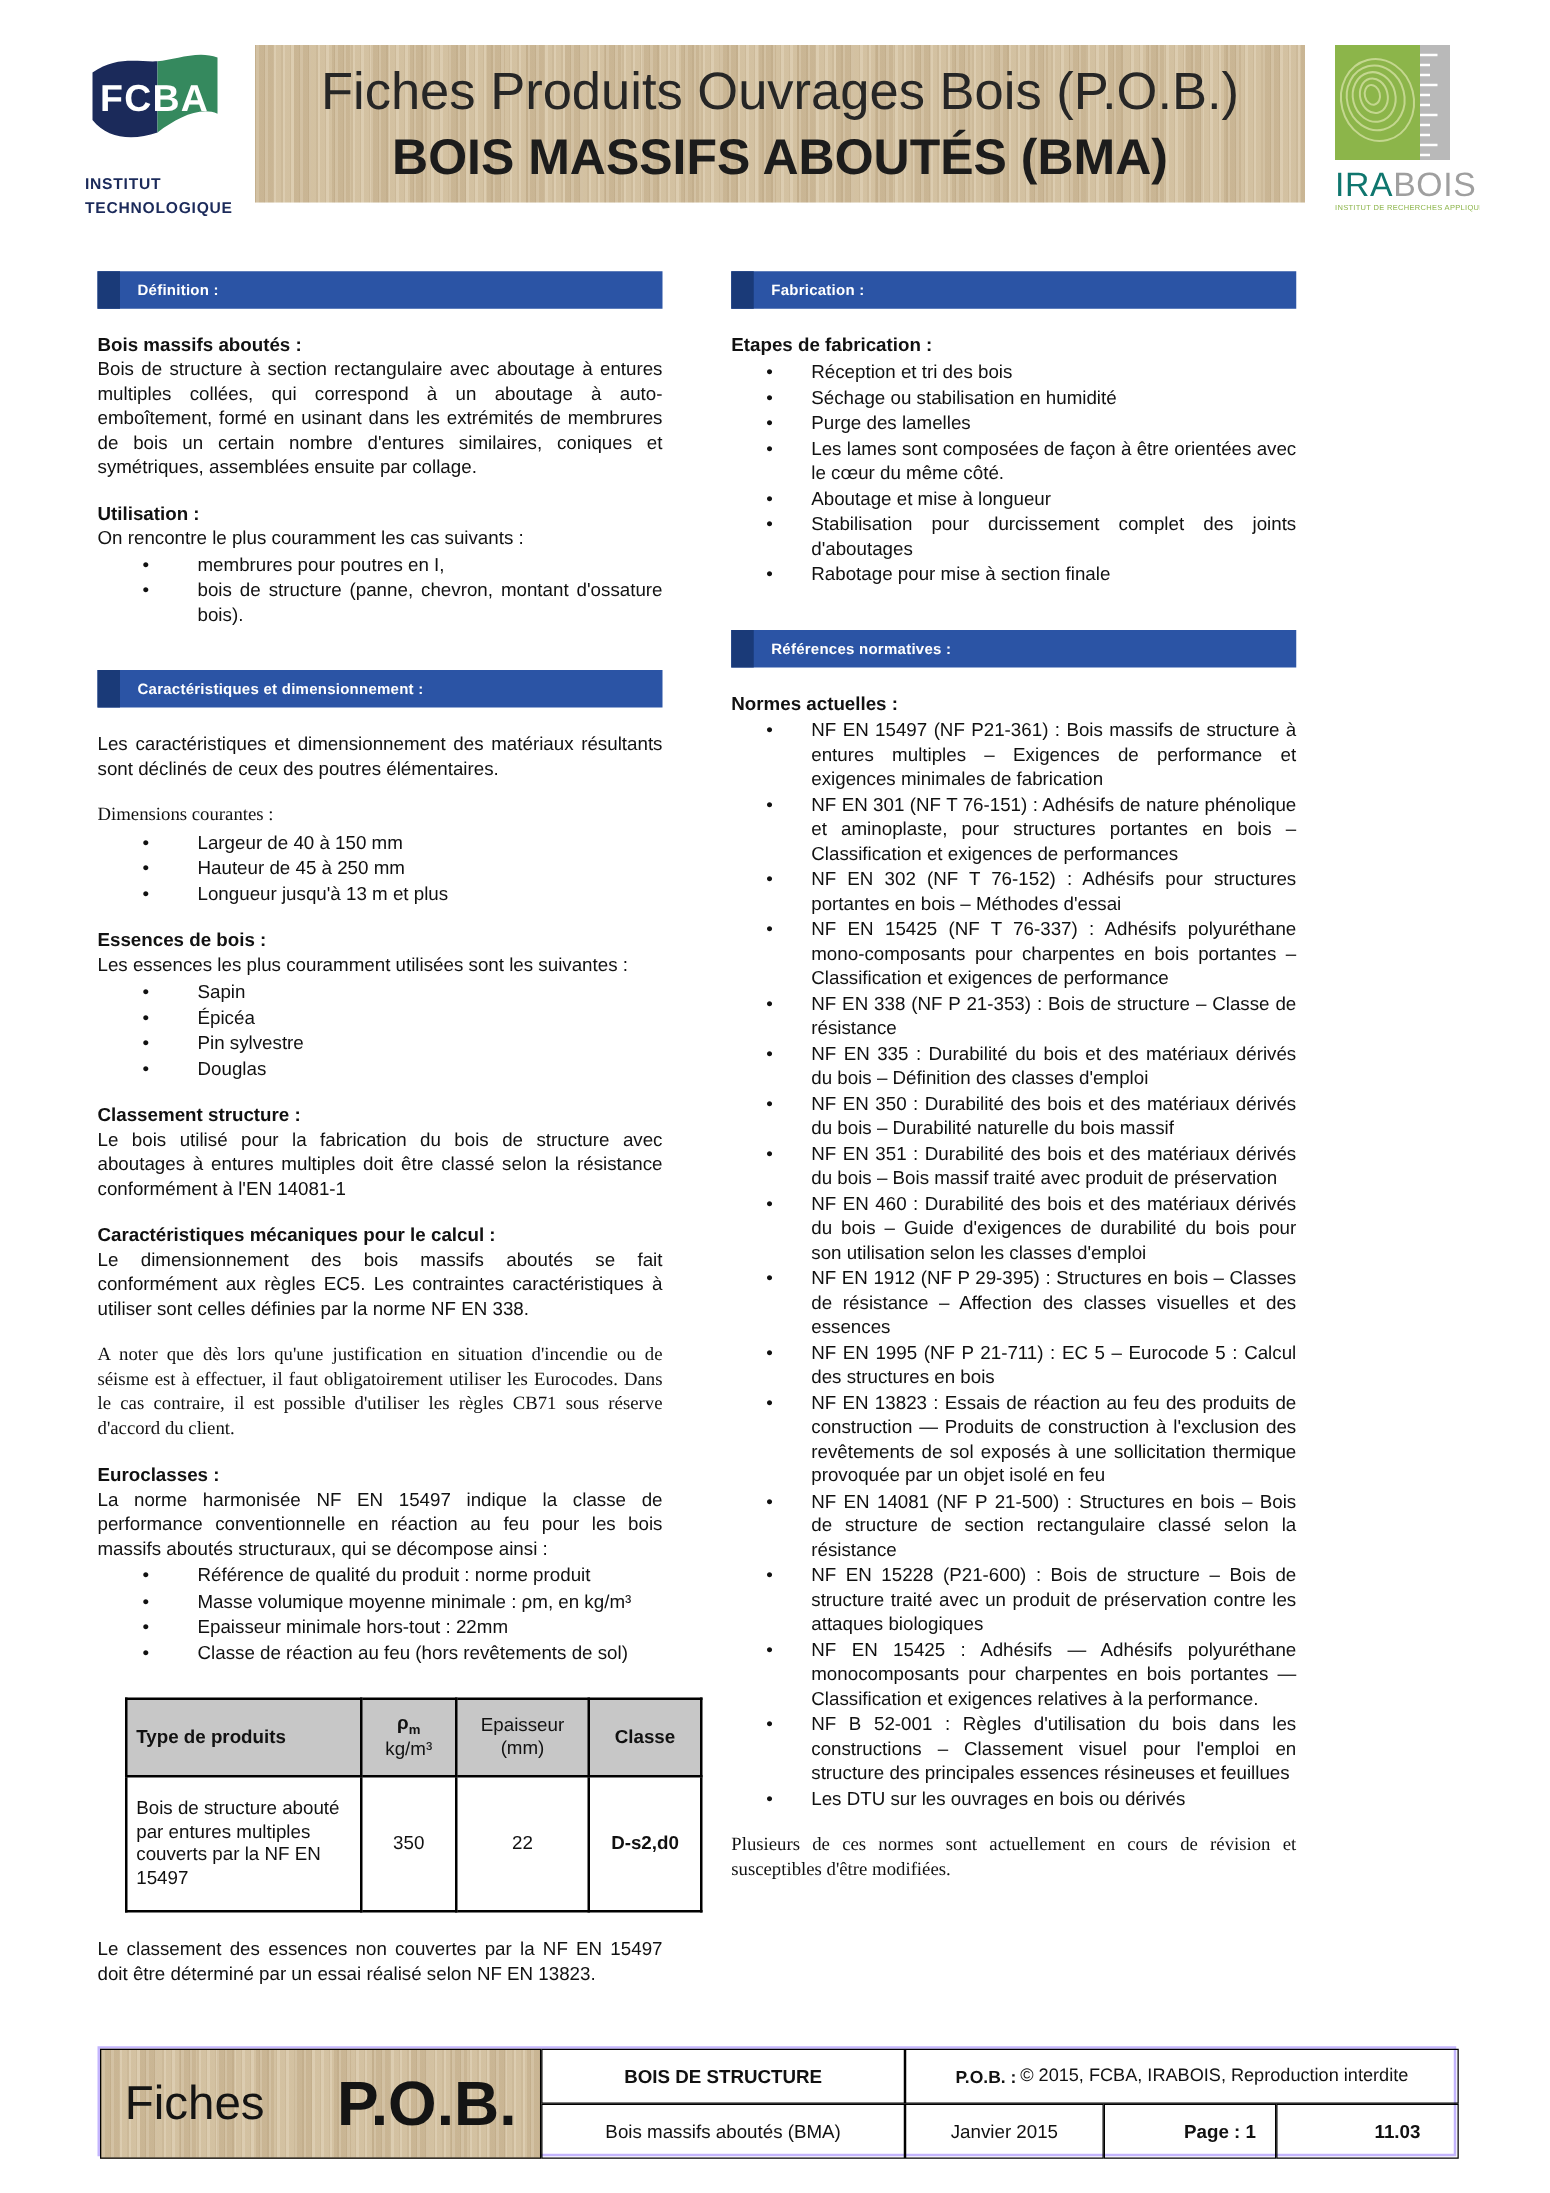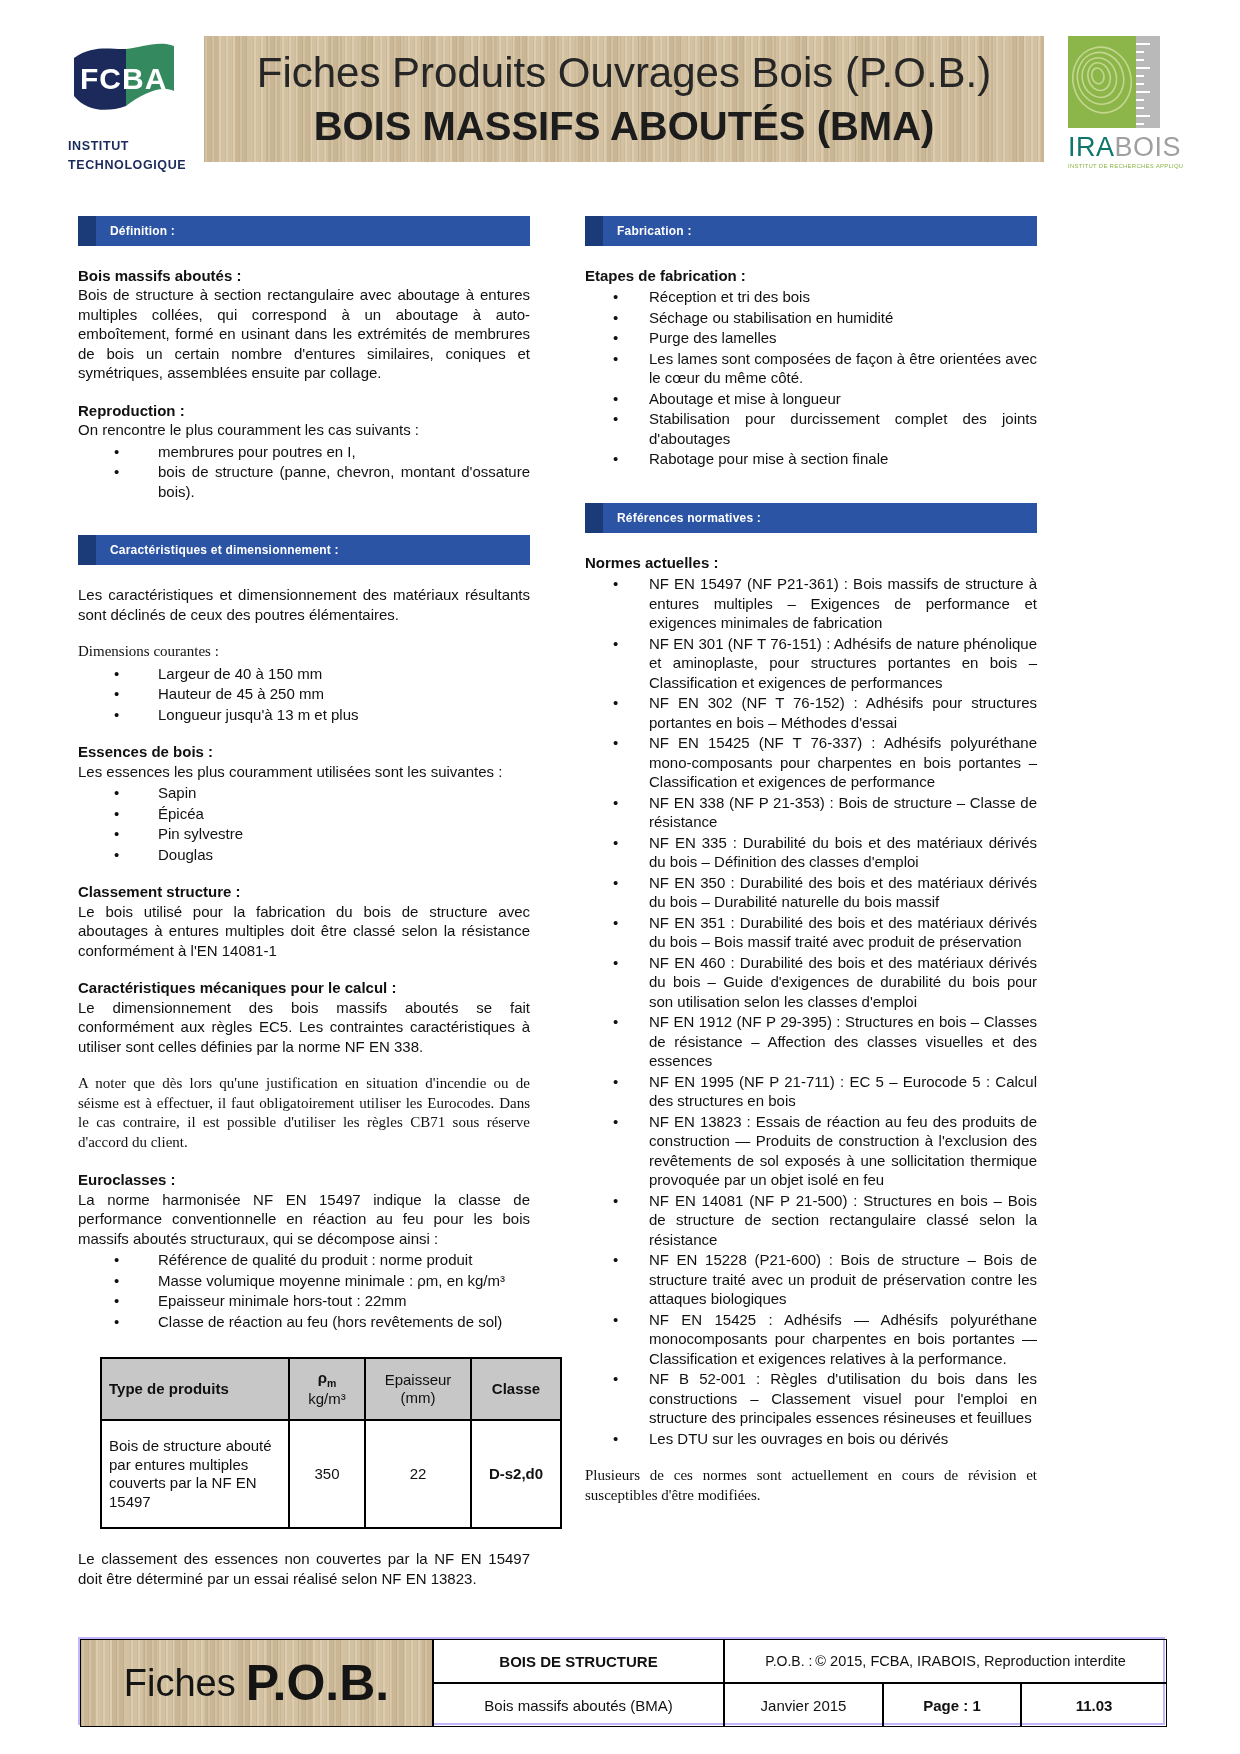--- a/index.html
+++ b/index.html
@@ -74,23 +74,23 @@
     position:absolute;left:78px;top:1637px;width:1087px;height:88px;
     display:grid;grid-template-columns:353px 291px 159px 138px 146px;grid-template-rows:44px 44px;
     border:2px solid #c4b5fd;box-sizing:border-box;
   }
   .f-cell{border:1px solid #000;display:flex;align-items:center;justify-content:center;font-size:15px;box-sizing:border-box;overflow:hidden;}
   .f-brand{grid-row:1 / span 2;grid-column:1;}
   .f-brand .reg{font-size:38px;color:#141414;}
   .f-brand .bold{font-size:50px;font-weight:bold;color:#141414;margin-left:10px;}
   .f-struct{font-weight:bold;}
   .f-copy{grid-column:3 / span 3;}
-  .f-copy .lbl{font-weight:normal;margin-right:3px;font-size:14px;}
+  .f-copy .lbl{font-weight:bold;margin-right:3px;font-size:14px;}
   .f-copy .txt{font-size:14.5px;}
-  .bold{font-weight:bold;}
+  .bold{font-weight:bold;padding-left:48px;}
 </style>
 </head>
 <body>
 
 <div class="page">
 
   <div class="header">
     <div class="fcba-block">
       <svg viewBox="0 0 112 86" width="112" height="86">
         <path d="M6 22 C26 8 44 14 58 13 L58 70 C38 77 18 75 6 60 Z" fill="#1b2a5a"></path>
@@ -145,21 +145,21 @@
     <div class="col">
 
       <div class="section-bar first">
         <span class="bar-accent"></span>
         <span class="bar-label">Définition :</span>
       </div>
 
       <h3 class="mt20">Bois massifs aboutés :</h3>
       <p>Bois de structure à section rectangulaire avec aboutage à entures multiples collées, qui correspond à un aboutage à auto-emboîtement, formé en usinant dans les extrémités de membrures de bois un certain nombre d'entures similaires, coniques et symétriques, assemblées ensuite par collage.</p>
 
-      <h3>Reproduction :</h3>
+      <h3>Utilisation :</h3>
       <p class="nojust">On rencontre le plus couramment les cas suivants :</p>
       <ul class="bullets wide">
         <li>membrures pour poutres en I,</li>
         <li>bois de structure (panne, chevron, montant d'ossature bois).</li>
       </ul>
 
       <div class="section-bar">
         <span class="bar-accent"></span>
         <span class="bar-label">Caractéristiques et dimensionnement :</span>
       </div>

